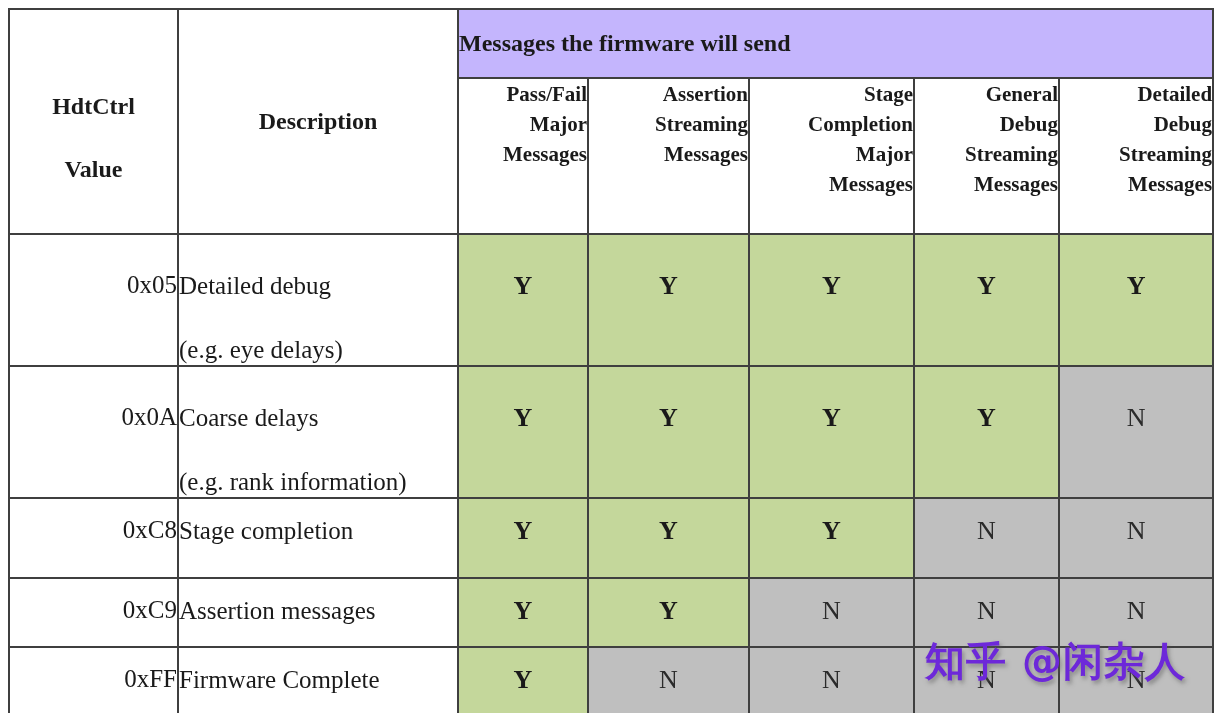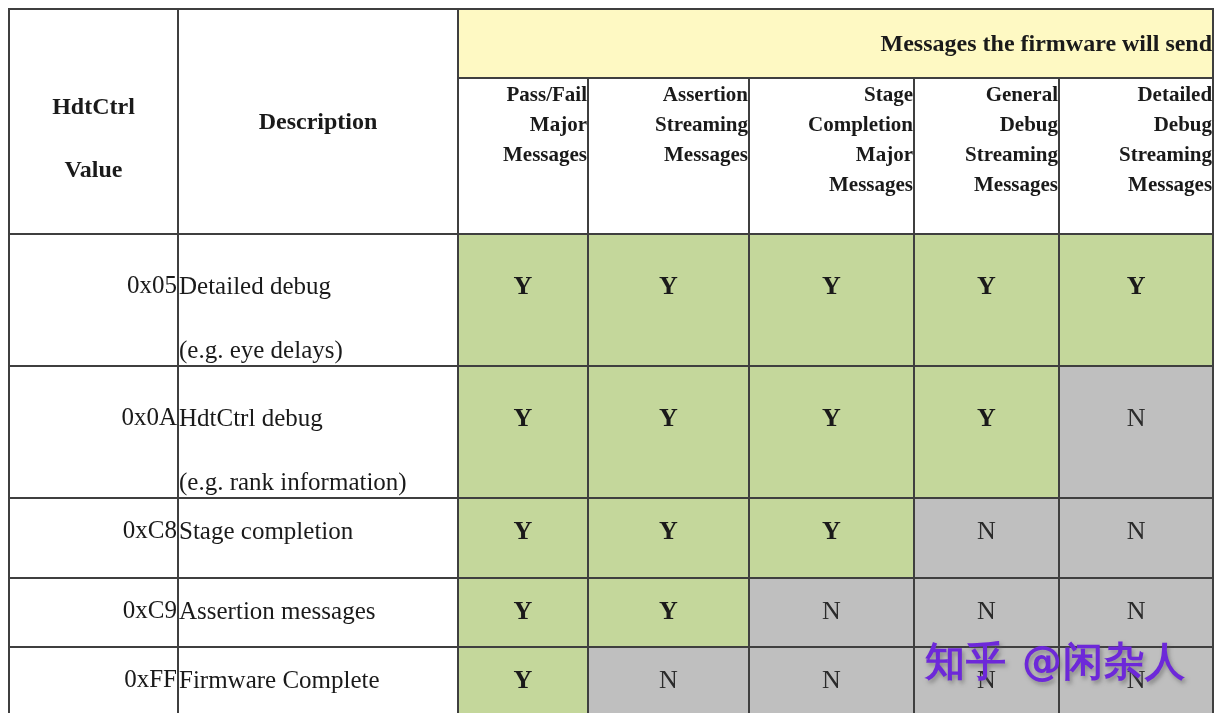--- a/index.html
+++ b/index.html
@@ -30,23 +30,23 @@
   .fw-table{border-bottom:3px solid #2a2a2a;}
 
   
   .corner-cell{
     vertical-align:middle;text-align:center;
     font-weight:bold;font-size:24px;line-height:31px;
     background:#ffffff;
   }
   
   .group-cell{
-    vertical-align:middle;text-align:right;
+    vertical-align:middle;text-align:left;
     font-weight:bold;font-size:24px;
-    background:#fef9c3;
+    background:#c4b5fd;
   }
   
   .subhead-cell{
     vertical-align:top;text-align:right;
     font-weight:bold;font-size:21px;line-height:30px;
     padding-top:26px;
     background:#ffffff;
   }
   .subhead-cell span{display:block;}
   .hline{display:block;margin-top:32px;}
@@ -146,21 +146,21 @@
       <td class="matrix-cell" data-state="yes">Y</td>
       <td class="matrix-cell" data-state="yes">Y</td>
       <td class="matrix-cell" data-state="yes">Y</td>
       <td class="matrix-cell" data-state="yes">Y</td>
       <td class="matrix-cell" data-state="yes">Y</td>
     </tr>
 
     <tr style="height:98px" class="row-tall">
       <td class="value-cell">0x0A</td>
       <td class="desc-cell">
-        <span class="desc-line1">HdtCtrl debug</span>
+        <span class="desc-line1">Coarse delays</span>
         <span class="desc-line2">(e.g. rank information)</span>
       </td>
       <td class="matrix-cell" data-state="yes">Y</td>
       <td class="matrix-cell" data-state="yes">Y</td>
       <td class="matrix-cell" data-state="yes">Y</td>
       <td class="matrix-cell" data-state="yes">Y</td>
       <td class="matrix-cell" data-state="no">N</td>
     </tr>
 
     <tr style="height:80px" class="row-short">

